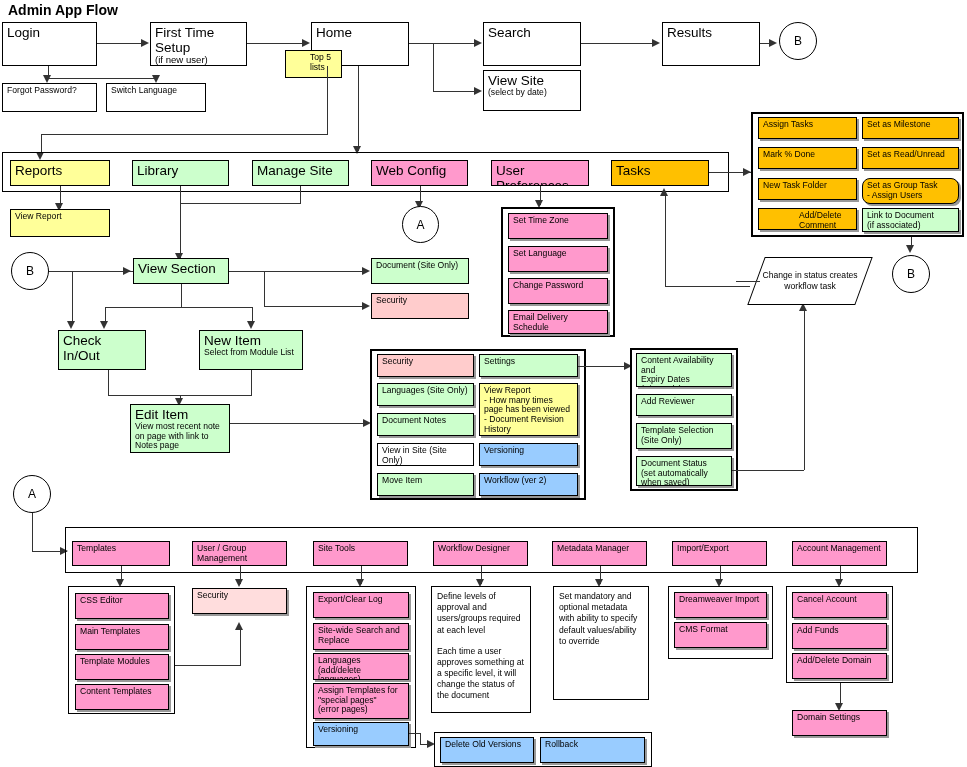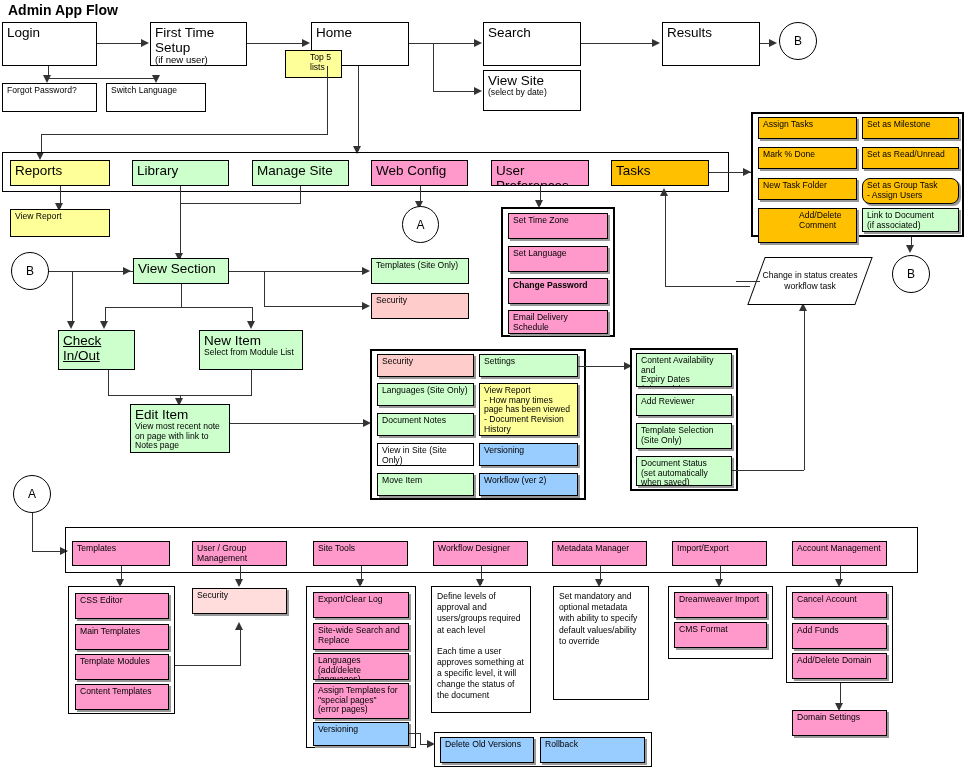--- a/index.html
+++ b/index.html
@@ -142,21 +142,21 @@
   <div class="node c-orange sm shadow" style="left:862px;top:147px;width:97px;height:22px;">
       <span class="t">Set as Read/Unread</span>
     </div>
   <div class="node c-orange sm shadow" style="left:758px;top:178px;width:99px;height:22px;">
       <span class="t">New Task Folder</span>
     </div>
   <div class="node c-orange sm shadow" style="left:862px;top:178px;width:97px;height:26px;border-radius:8px;">
     <span class="t">Set as Group Task</span>
     <span class="t">- Assign Users</span>
   </div>
-  <div class="node c-orange sm shadow" style="left:758px;top:208px;width:99px;height:35px;padding-left:40px;">
+  <div class="node c-orange sm shadow" style="left:758px;top:208px;width:99px;height:22px;padding-left:40px;">
       <span class="t">Add/Delete Comment</span>
     </div>
   <div class="node c-green sm shadow" style="left:862px;top:208px;width:97px;height:24px;">
     <span class="t">Link to Document</span>
     <span class="t">(if associated)</span>
   </div>
 
   <div class="frame" style="left:2px;top:152px;width:727px;height:40px;"></div>
   <div class="node c-yellow big" style="left:10px;top:160px;width:100px;height:26px;">
       <span class="t">Reports</span>
@@ -198,21 +198,21 @@
   <div class="v" style="left:540px;top:186px;height:19px;"></div>
   <div class="arr arr-d" style="left:535px;top:200px;"></div>
 
   <div class="frame2" style="left:501px;top:207px;width:114px;height:130px;"></div>
   <div class="node c-pink sm shadow" style="left:508px;top:213px;width:100px;height:26px;">
       <span class="t">Set Time Zone</span>
     </div>
   <div class="node c-pink sm shadow" style="left:508px;top:246px;width:100px;height:26px;">
       <span class="t">Set Language</span>
     </div>
-  <div class="node c-pink sm shadow" style="left:508px;top:278px;width:100px;height:26px;font-weight:bold;">
+  <div class="node c-pink sm shadow" style="left:508px;top:278px;width:100px;height:26px;">
       <span class="t">Change Password</span>
     </div>
   <div class="node c-pink sm shadow" style="left:508px;top:310px;width:100px;height:24px;">
       <span class="t">Email Delivery Schedule</span>
     </div>
 
   <div class="h" style="left:709px;top:172px;width:42px;"></div>
   <div class="arr arr-r" style="left:743px;top:168px;"></div>
 
   <div class="v" style="left:665px;top:192px;height:94px;"></div>
@@ -223,21 +223,21 @@
       <span>B</span>
     </div>
   <div class="h" style="left:49px;top:271px;width:84px;"></div>
   <div class="arr arr-r" style="left:123px;top:267px;"></div>
 
   <div class="node c-green big" style="left:133px;top:258px;width:96px;height:26px;">
       <span class="t">View Section</span>
     </div>
 
   <div class="node c-green sm" style="left:371px;top:258px;width:98px;height:26px;">
-      <span class="t">Templates (Site Only)</span>
+      <span class="t">Document (Site Only)</span>
     </div>
   <div class="node c-salmon sm" style="left:371px;top:293px;width:98px;height:26px;">
       <span class="t">Security</span>
     </div>
 
   <div class="h" style="left:229px;top:271px;width:134px;"></div>
   <div class="arr arr-r" style="left:362px;top:267px;"></div>
   <div class="v" style="left:264px;top:271px;height:35px;"></div>
   <div class="h" style="left:264px;top:306px;width:99px;"></div>
   <div class="arr arr-r" style="left:362px;top:302px;"></div>
@@ -245,21 +245,21 @@
   <div class="v" style="left:181px;top:284px;height:23px;"></div>
   <div class="h" style="left:105px;top:307px;width:147px;"></div>
   <div class="v" style="left:105px;top:307px;height:17px;"></div>
   <div class="arr arr-d" style="left:100px;top:321px;"></div>
   <div class="v" style="left:252px;top:307px;height:17px;"></div>
   <div class="arr arr-d" style="left:247px;top:321px;"></div>
 
   <div class="v" style="left:72px;top:271px;height:53px;"></div>
   <div class="arr arr-d" style="left:67px;top:321px;"></div>
 
-  <div class="node c-green big" style="left:58px;top:330px;width:77px;height:40px;text-decoration:underline;">
+  <div class="node c-green big" style="left:58px;top:330px;width:88px;height:40px;">
       <span class="t">Check In/Out</span>
     </div>
   <div class="node c-green" style="left:199px;top:330px;width:104px;height:40px;">
     <span class="t big">New Item</span>
     <span class="t sm">Select from Module List</span>
   </div>
 
   <div class="v" style="left:108px;top:370px;height:25px;"></div>
   <div class="v" style="left:251px;top:370px;height:25px;"></div>
   <div class="h" style="left:108px;top:395px;width:144px;"></div>

